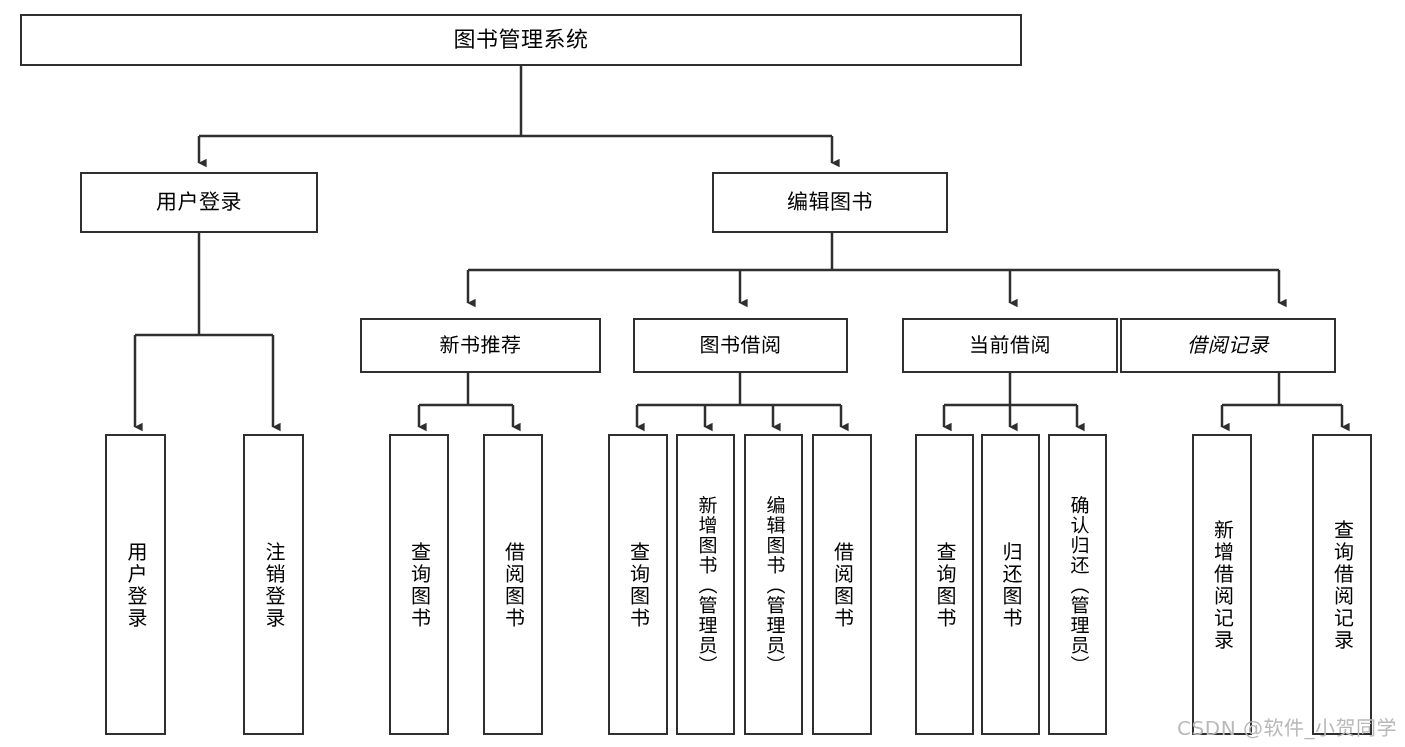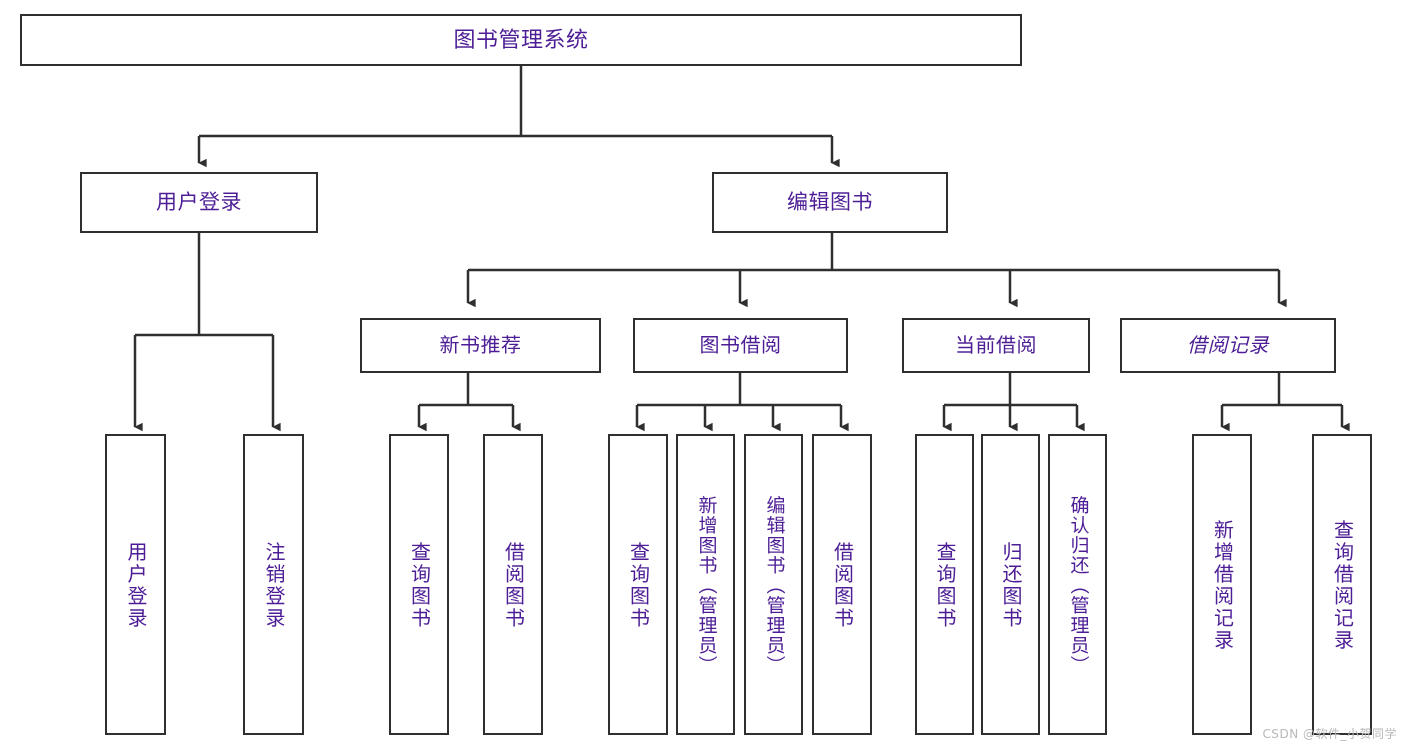--- a/index.html
+++ b/index.html
@@ -32,21 +32,21 @@
     border: 2.5px solid #2f2f2f;
     background: #ffffff;
     display: flex;
     align-items: center;
     justify-content: center;
     z-index: 2;
   }
   .node-label {
     font-size: 21px;
     line-height: 1.15;
-    color: #4c1d95;
+    color: #000000;
     letter-spacing: 0.5px;
     white-space: nowrap;
     text-align: right;
   }
   .node.root .node-label { font-size: 22px; }
   .node.level1 .node-label { font-size: 21px; }
   .node.level2 .node-label { font-size: 20px; }
   
   .node.leaf {
     align-items: center;
@@ -63,21 +63,21 @@
     max-height: 100%;
   }
   .node.leaf.tall .node-label {
     font-size: 19px;
     letter-spacing: 1px;
   }
   #watermark {
     position: absolute;
     right: 8px;
     bottom: 6px;
-    font-size: 12px;
+    font-size: 20px;
     color: #b9b9b9;
     letter-spacing: 0.5px;
     z-index: 5;
     white-space: nowrap;
   }
 </style>
 </head>
 <body>
 
 <div id="diagram-root">
@@ -142,21 +142,21 @@
   <div class="node level1" style="left:712px; top:172px; width:236px; height:61px;">
     <span class="node-label">编辑图书</span>
   </div>
 
   <div class="node level2" style="left:360px; top:318px; width:241px; height:55px;">
     <span class="node-label">新书推荐</span>
   </div>
   <div class="node level2" style="left:633px; top:318px; width:215px; height:55px;">
     <span class="node-label">图书借阅</span>
   </div>
-  <div class="node level2" style="left:902px; top:318px; width:188px; height:55px;">
+  <div class="node level2" style="left:902px; top:318px; width:216px; height:55px;">
     <span class="node-label">当前借阅</span>
   </div>
   <div class="node level2" style="left:1120px; top:318px; width:216px; height:55px;font-style:italic;">
     <span class="node-label">借阅记录</span>
   </div>
 
   <div class="node leaf" style="left:105px; top:434px; width:61px; height:301px;">
     <span class="node-label">用户登录</span>
   </div>
   <div class="node leaf" style="left:243px; top:434px; width:61px; height:301px;">

